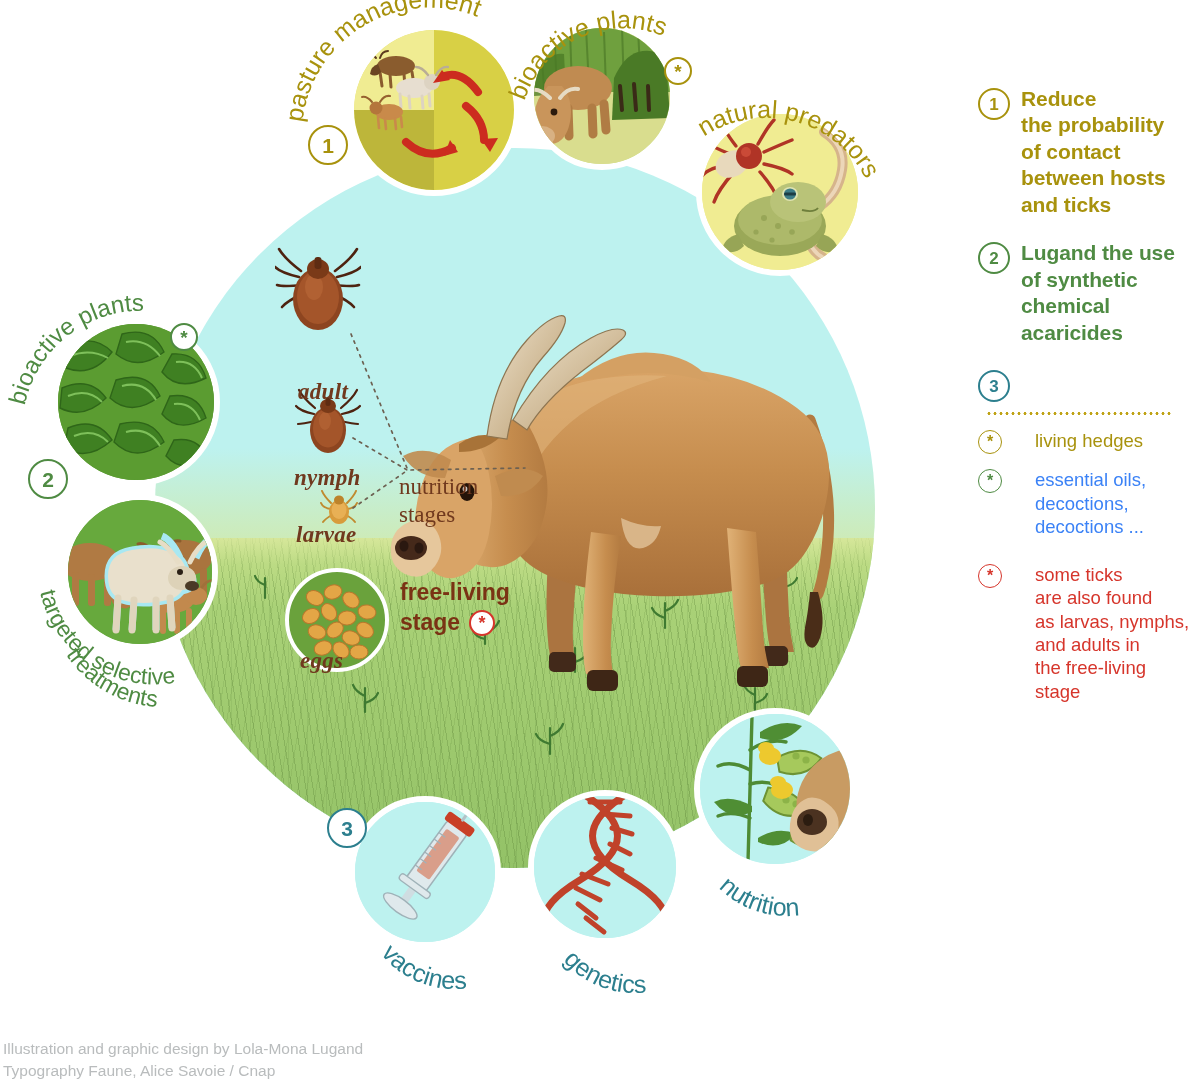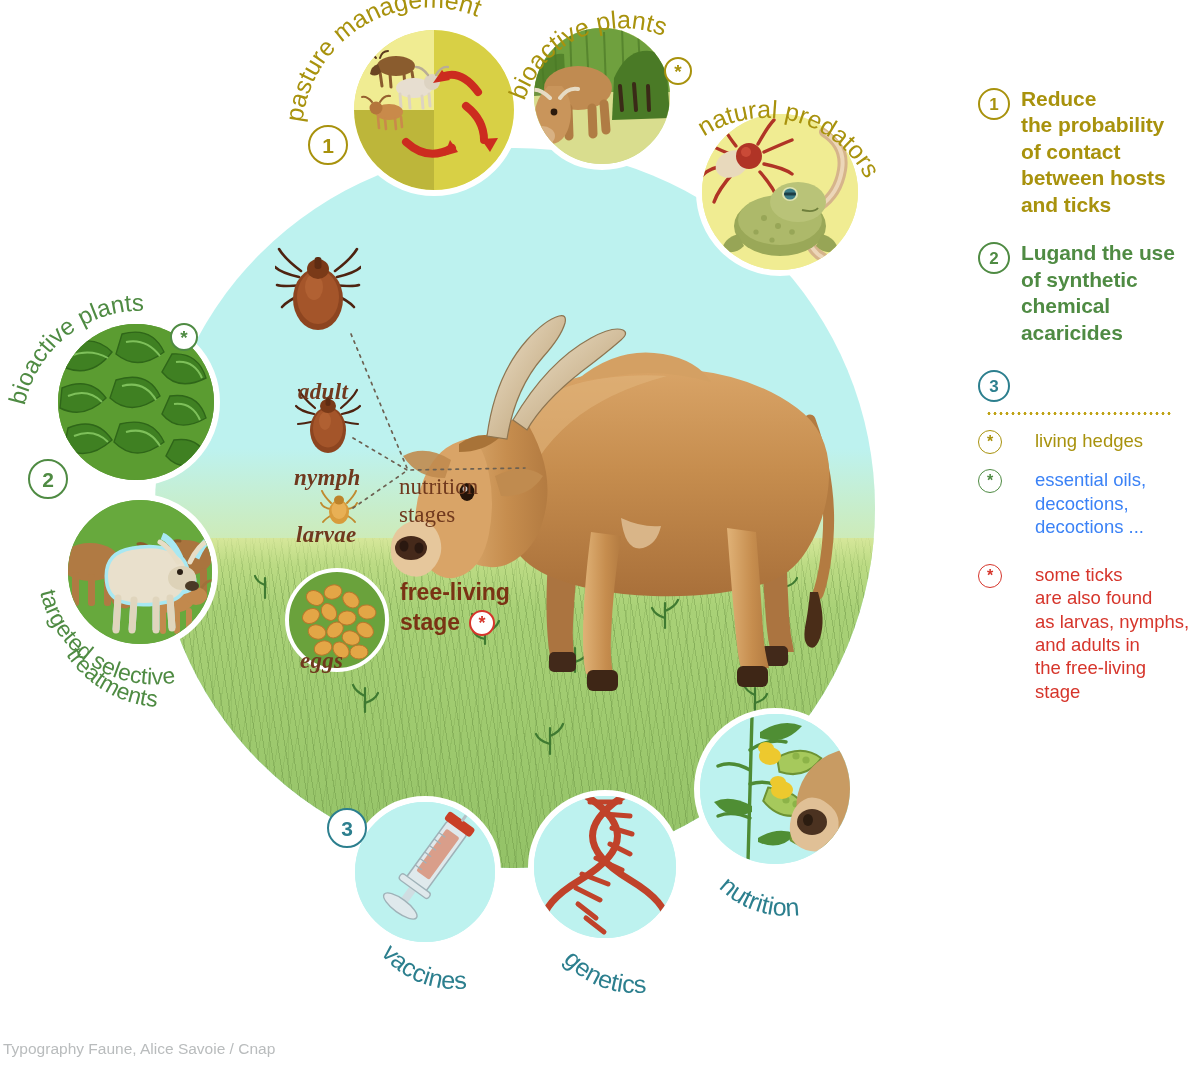--- a/index.html
+++ b/index.html
@@ -778,16 +778,17 @@
         <div>are also found</div>
         <div>as larvas, nymphs,</div>
         <div>and adults in</div>
         <div>the free-living</div>
         <div>stage</div>
       </div>
     </div>
   </div>
 
   <div class="credit">
+    <div>Illustration and graphic design by Lola-Mona Lugand</div>
     <div>Typography Faune, Alice Savoie / Cnap</div>
   </div>
 
 </div>
 
 </body></html>

